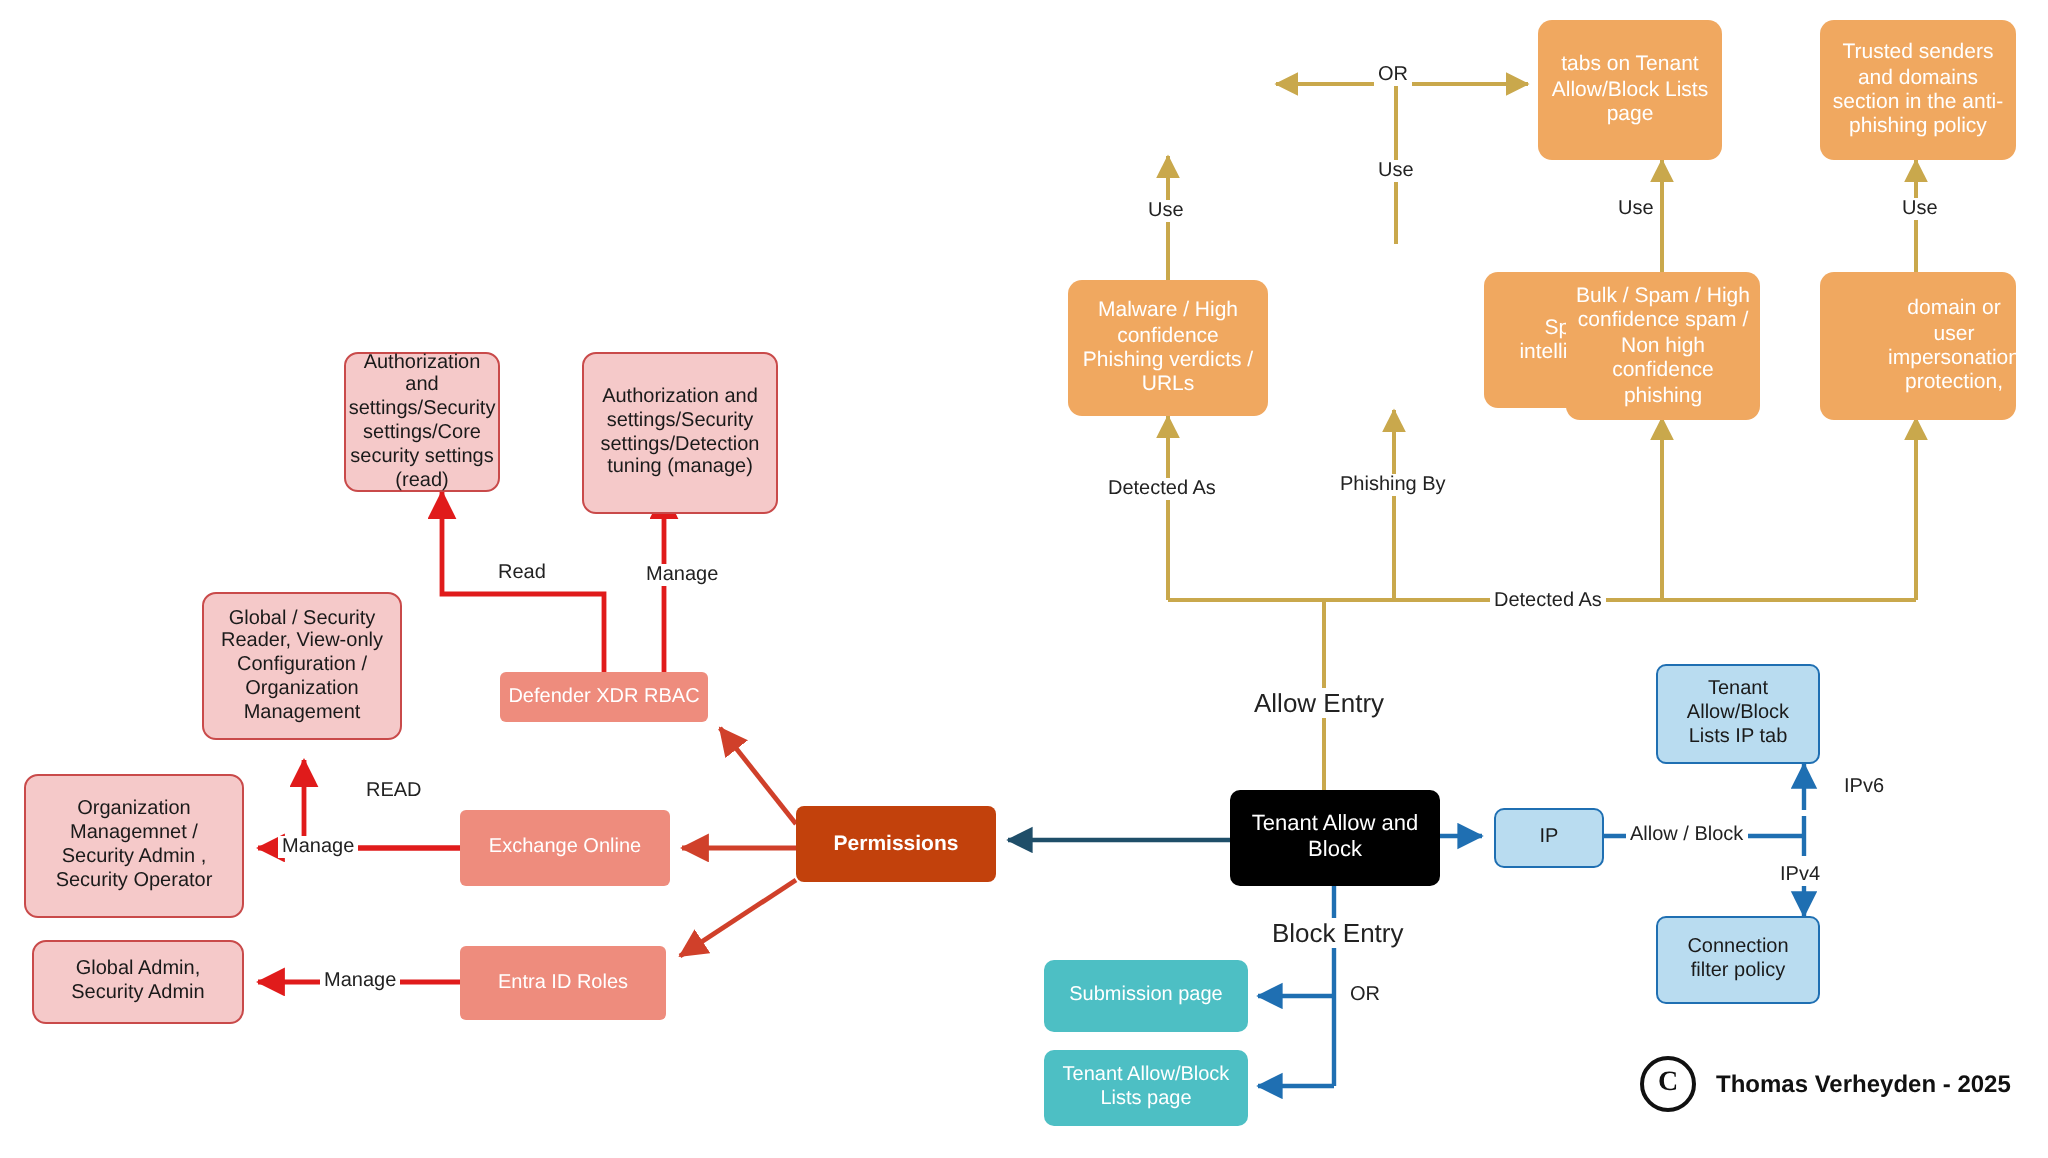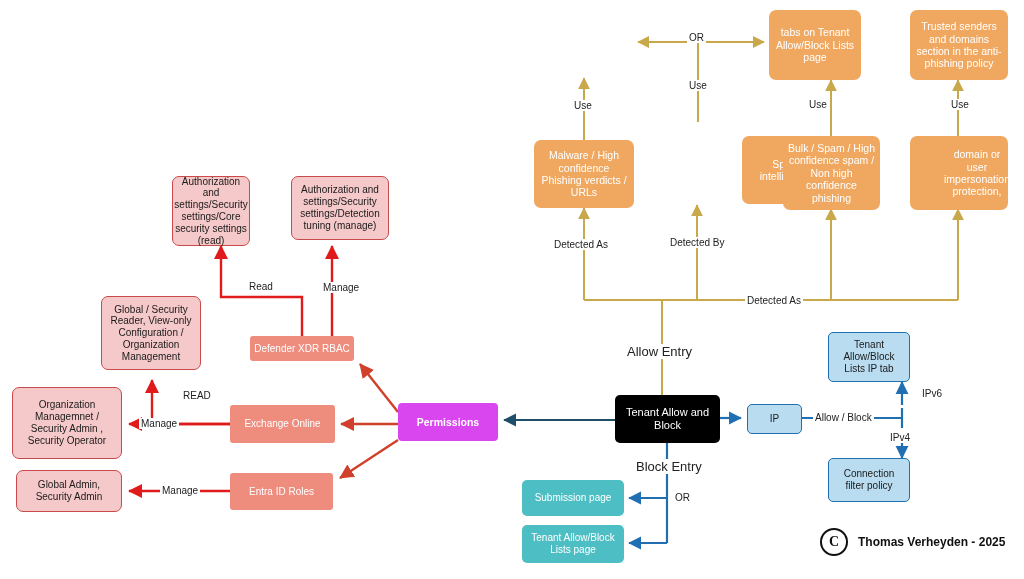--- a/index.html
+++ b/index.html
@@ -48,21 +48,21 @@
     font-size:10px;
     border-radius:7px;
   }
   .salmon{
     background:#EE8C7D;
     color:#ffffff;
     font-size:10px;
     border-radius:3px;
   }
   .redbox{
-    background:#d946ef;
+    background:#c2410c;
     color:#ffffff;
     font-size:10.5px;
     font-weight:bold;
     border-radius:4px;
   }
   
   .darkblue{
     background:#000000;
     color:#ffffff;
     font-size:11px;
@@ -230,21 +230,21 @@
   </div>
 
   <div class="node orange" style="left:910px;top:136px;width:98px;height:74px;padding-left:40px;">
     <span>domain or user impersonation protection,</span>
   </div>
 
   <div class="node pink" style="left:172px;top:176px;width:78px;height:70px;">
     <span>Authorization and settings/Security settings/Core security settings (read)</span>
   </div>
 
-  <div class="node pink" style="left:291px;top:176px;width:98px;height:64px;">
+  <div class="node pink" style="left:291px;top:176px;width:98px;height:81px;">
     <span>Authorization and settings/Security settings/Detection tuning (manage)</span>
   </div>
 
   <div class="node pink" style="left:101px;top:296px;width:100px;height:74px;">
     <span>Global / Security Reader, View-only Configuration / Organization Management</span>
   </div>
 
   <div class="node pink" style="left:12px;top:387px;width:110px;height:72px;">
     <span>Organization Managemnet / Security Admin , Security Operator</span>
   </div>
@@ -298,21 +298,21 @@
   <div class="elabel" style="left:687px;top:80px;">Use</div>
 
   <div class="elabel" style="left:572px;top:100px;">Use</div>
 
   <div class="elabel" style="left:807px;top:99px;">Use</div>
 
   <div class="elabel" style="left:949px;top:99px;">Use</div>
 
   <div class="elabel" style="left:552px;top:239px;">Detected As</div>
 
-  <div class="elabel" style="left:668px;top:237px;">Detected By</div>
+  <div class="elabel" style="left:668px;top:237px;">Phishing By</div>
 
   <div class="elabel" style="left:745px;top:295px;">Detected As</div>
 
   <div class="elabel big" style="left:625px;top:344px;">Allow Entry</div>
 
   <div class="elabel big" style="left:634px;top:459px;">Block Entry</div>
 
   <div class="elabel" style="left:247px;top:281px;">Read</div>
 
   <div class="elabel" style="left:321px;top:282px;">Manage</div>

